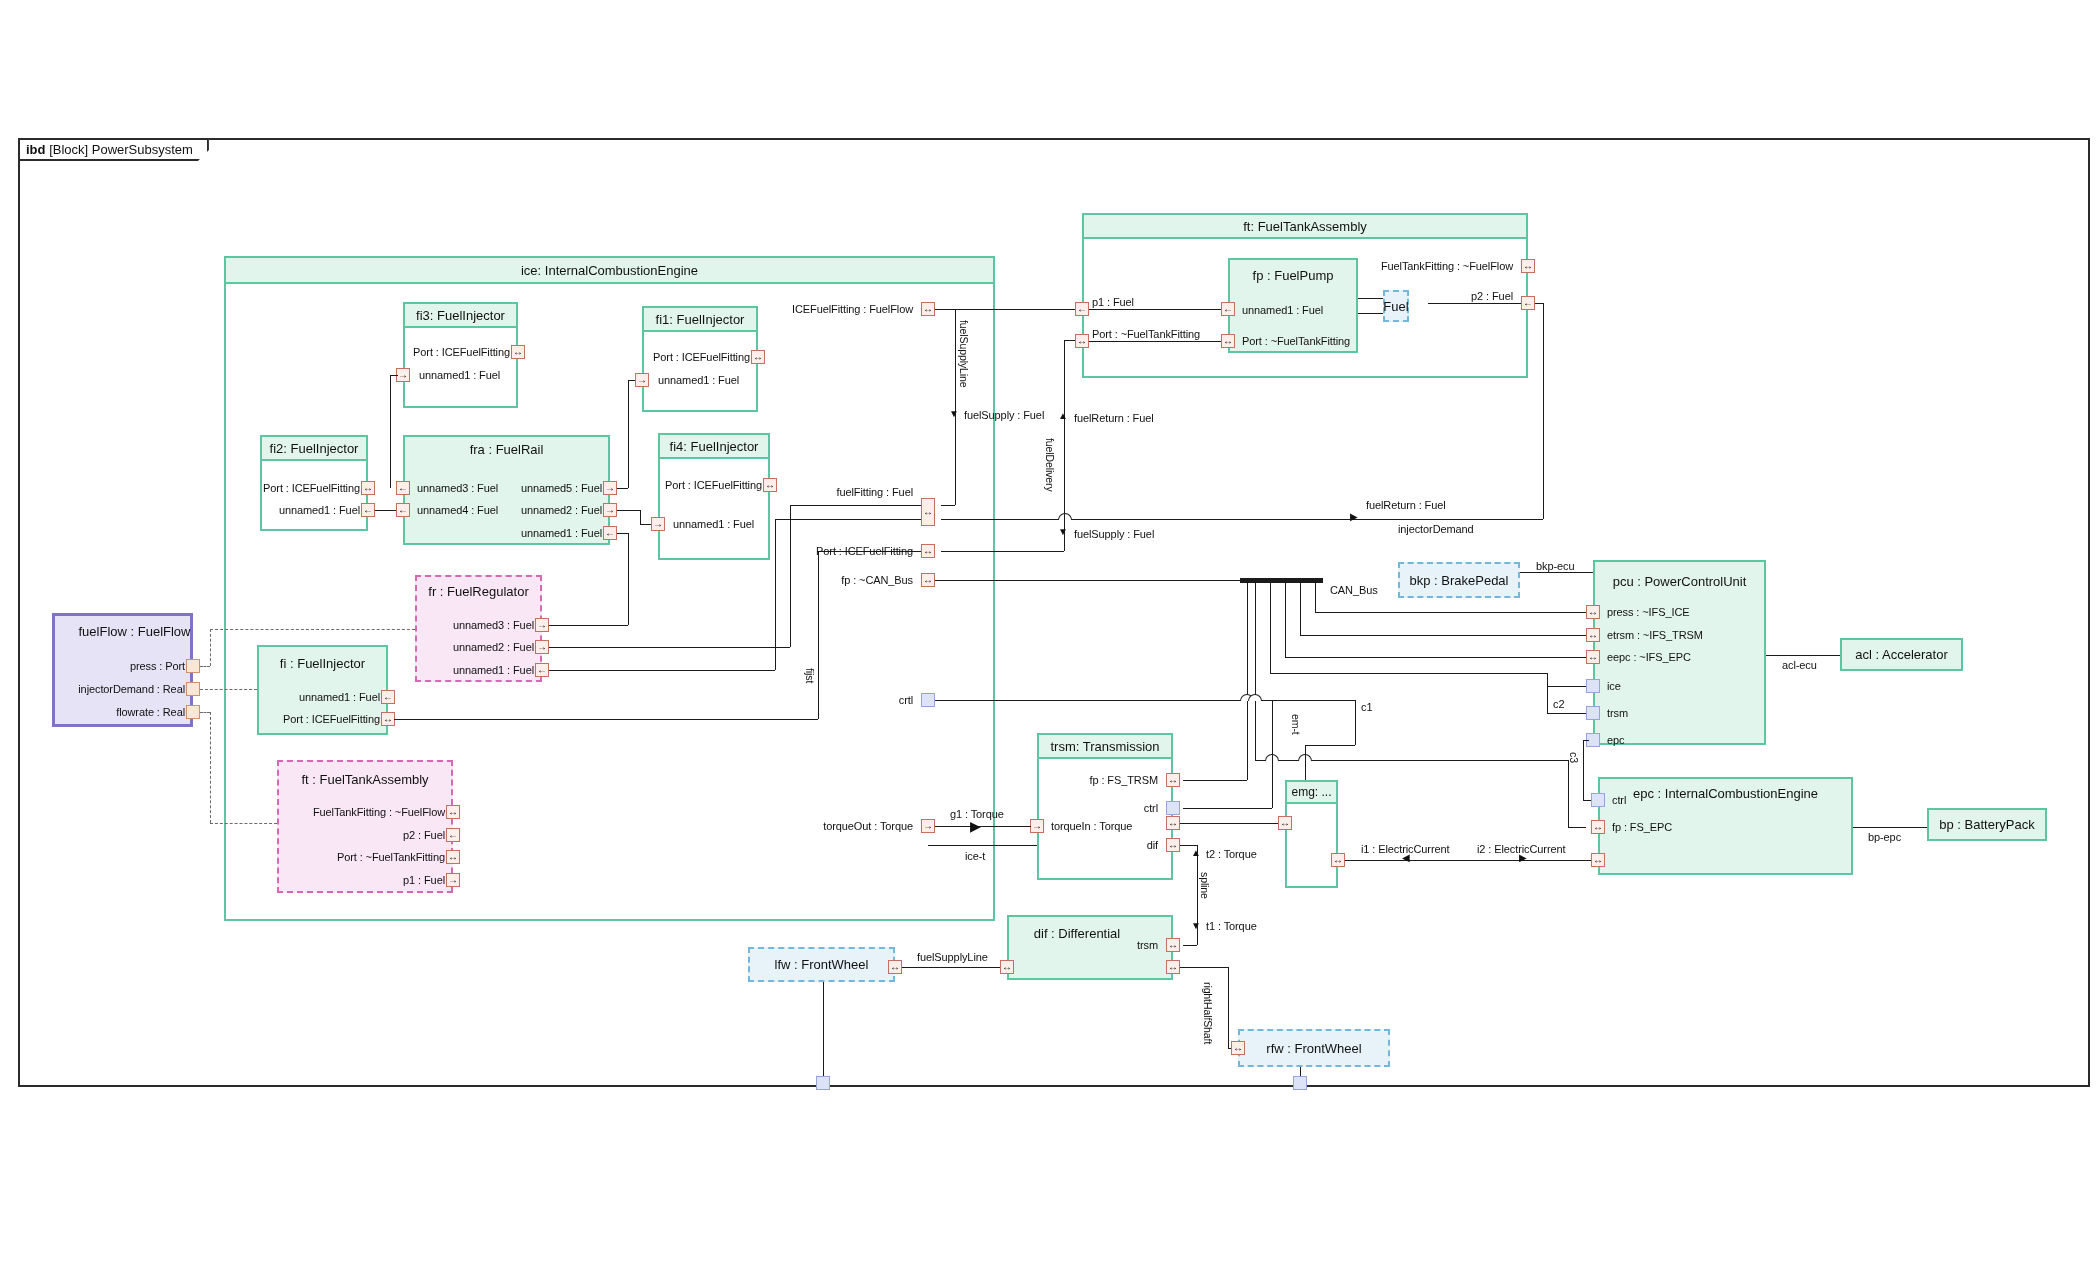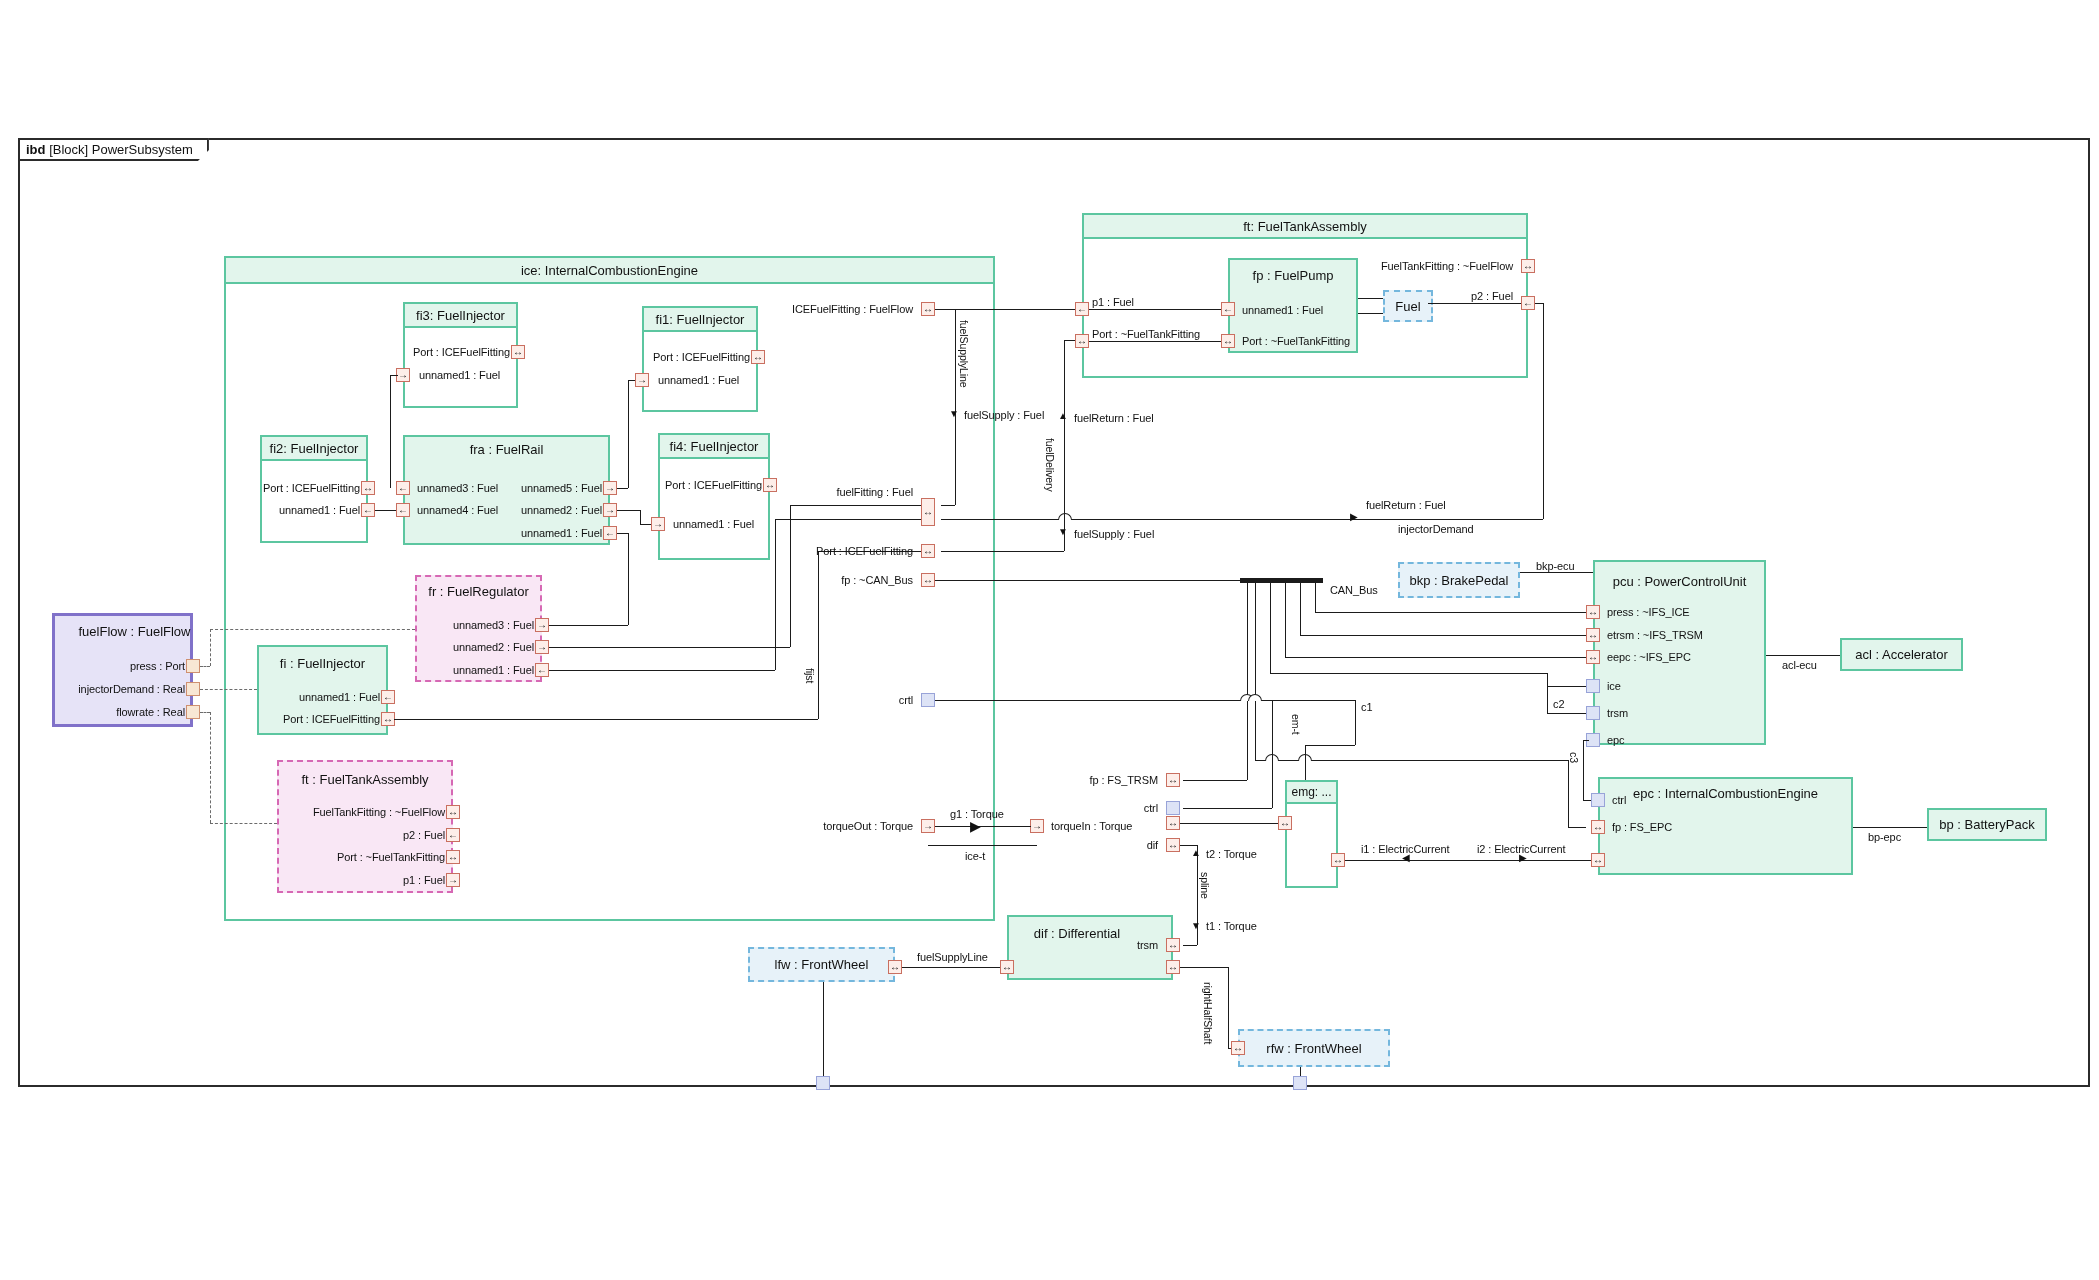--- a/index.html
+++ b/index.html
@@ -61,21 +61,21 @@
   <div class="port" style="left:396px;top:368px">→</div>
 
   <div class="blk" style="left:642px;top:306px;width:116px;height:106px">
     <div class="hdr">fi1: FuelInjector</div>
   </div>
   <span class="lbl" style="right:1349px;top:351px">Port : ICEFuelFitting</span>
   <div class="port" style="left:751px;top:350px">↔</div>
   <span class="lbl" style="left:658px;top:374px">unnamed1 : Fuel</span>
   <div class="port" style="left:635px;top:373px">→</div>
 
-  <div class="blk" style="left:260px;top:435px;width:108px;height:108px">
+  <div class="blk" style="left:260px;top:435px;width:108px;height:96px">
     <div class="hdr">fi2: FuelInjector</div>
   </div>
   <span class="lbl" style="right:1739px;top:482px">Port : ICEFuelFitting</span>
   <div class="port" style="left:361px;top:481px">↔</div>
   <span class="lbl" style="right:1739px;top:504px">unnamed1 : Fuel</span>
   <div class="port" style="left:361px;top:503px">←</div>
 
   <div class="blk fill" style="left:403px;top:435px;width:207px;height:110px"></div>
   <span class="ttl" style="left:403px;top:442px;width:207px">fra : FuelRail</span>
   <span class="lbl" style="left:417px;top:482px">unnamed3 : Fuel</span>
@@ -189,21 +189,21 @@
   <span class="lbl" style="right:586px;top:290px">p2 : Fuel</span>
   <div class="port" style="left:1521px;top:296px">←</div>
 
   <div class="blk fill" style="left:1228px;top:258px;width:130px;height:95px"></div>
   <span class="ttl" style="left:1228px;top:268px;width:130px">fp : FuelPump</span>
   <span class="lbl" style="left:1242px;top:304px">unnamed1 : Fuel</span>
   <div class="port" style="left:1221px;top:302px">←</div>
   <span class="lbl" style="left:1242px;top:335px">Port : ~FuelTankFitting</span>
   <div class="port" style="left:1221px;top:334px">↔</div>
 
-  <div class="bdash cbox" style="left:1383px;top:290px;width:50px;height:32px">Fuel</div>
+  <div class="bdash cbox" style="left:1383px;top:290px;width:26px;height:32px">Fuel</div>
 
   <i class="lh" style="left:1089px;top:309px;width:132px"></i>
   <i class="lh" style="left:1089px;top:341px;width:132px"></i>
   <i class="lh" style="left:1358px;top:298px;width:25px"></i>
   <i class="lh" style="left:1358px;top:313px;width:25px"></i>
   <i class="lh" style="left:1428px;top:303px;width:93px"></i>
 
   <i class="lh" style="left:935px;top:309px;width:140px"></i>
   <i class="lv" style="left:955px;top:309px;height:196px"></i>
   <i class="lh" style="left:941px;top:505px;width:14px"></i>
@@ -284,20 +284,23 @@
 
   <i class="lh" style="left:1766px;top:655px;width:74px"></i>
   <span class="lbl" style="left:1782px;top:659px">acl-ecu</span>
   <div class="blk fill cbox" style="left:1840px;top:638px;width:123px;height:33px">acl : Accelerator</div>
 
   <i class="lh" style="left:1583px;top:740px;width:6px"></i>
   <i class="lv" style="left:1583px;top:740px;height:60px"></i>
   <i class="lh" style="left:1583px;top:800px;width:8px"></i>
   <span class="vlbl" style="left:1568px;top:752px">c3</span>
 
+  <div class="blk" style="left:1037px;top:733px;width:136px;height:147px">
+    <div class="hdr">trsm: Transmission</div>
+  </div>
   <span class="lbl" style="left:1051px;top:820px">torqueIn : Torque</span>
   <div class="port" style="left:1030px;top:819px">→</div>
   <span class="lbl" style="right:941px;top:774px">fp : FS_TRSM</span>
   <div class="port" style="left:1166px;top:773px">↔</div>
   <span class="lbl" style="right:941px;top:802px">ctrl</span>
   <div class="port blue" style="left:1166px;top:801px"></div>
   <div class="port" style="left:1166px;top:816px">↔</div>
   <span class="lbl" style="right:941px;top:839px">dif</span>
   <div class="port" style="left:1166px;top:838px">↔</div>
 

